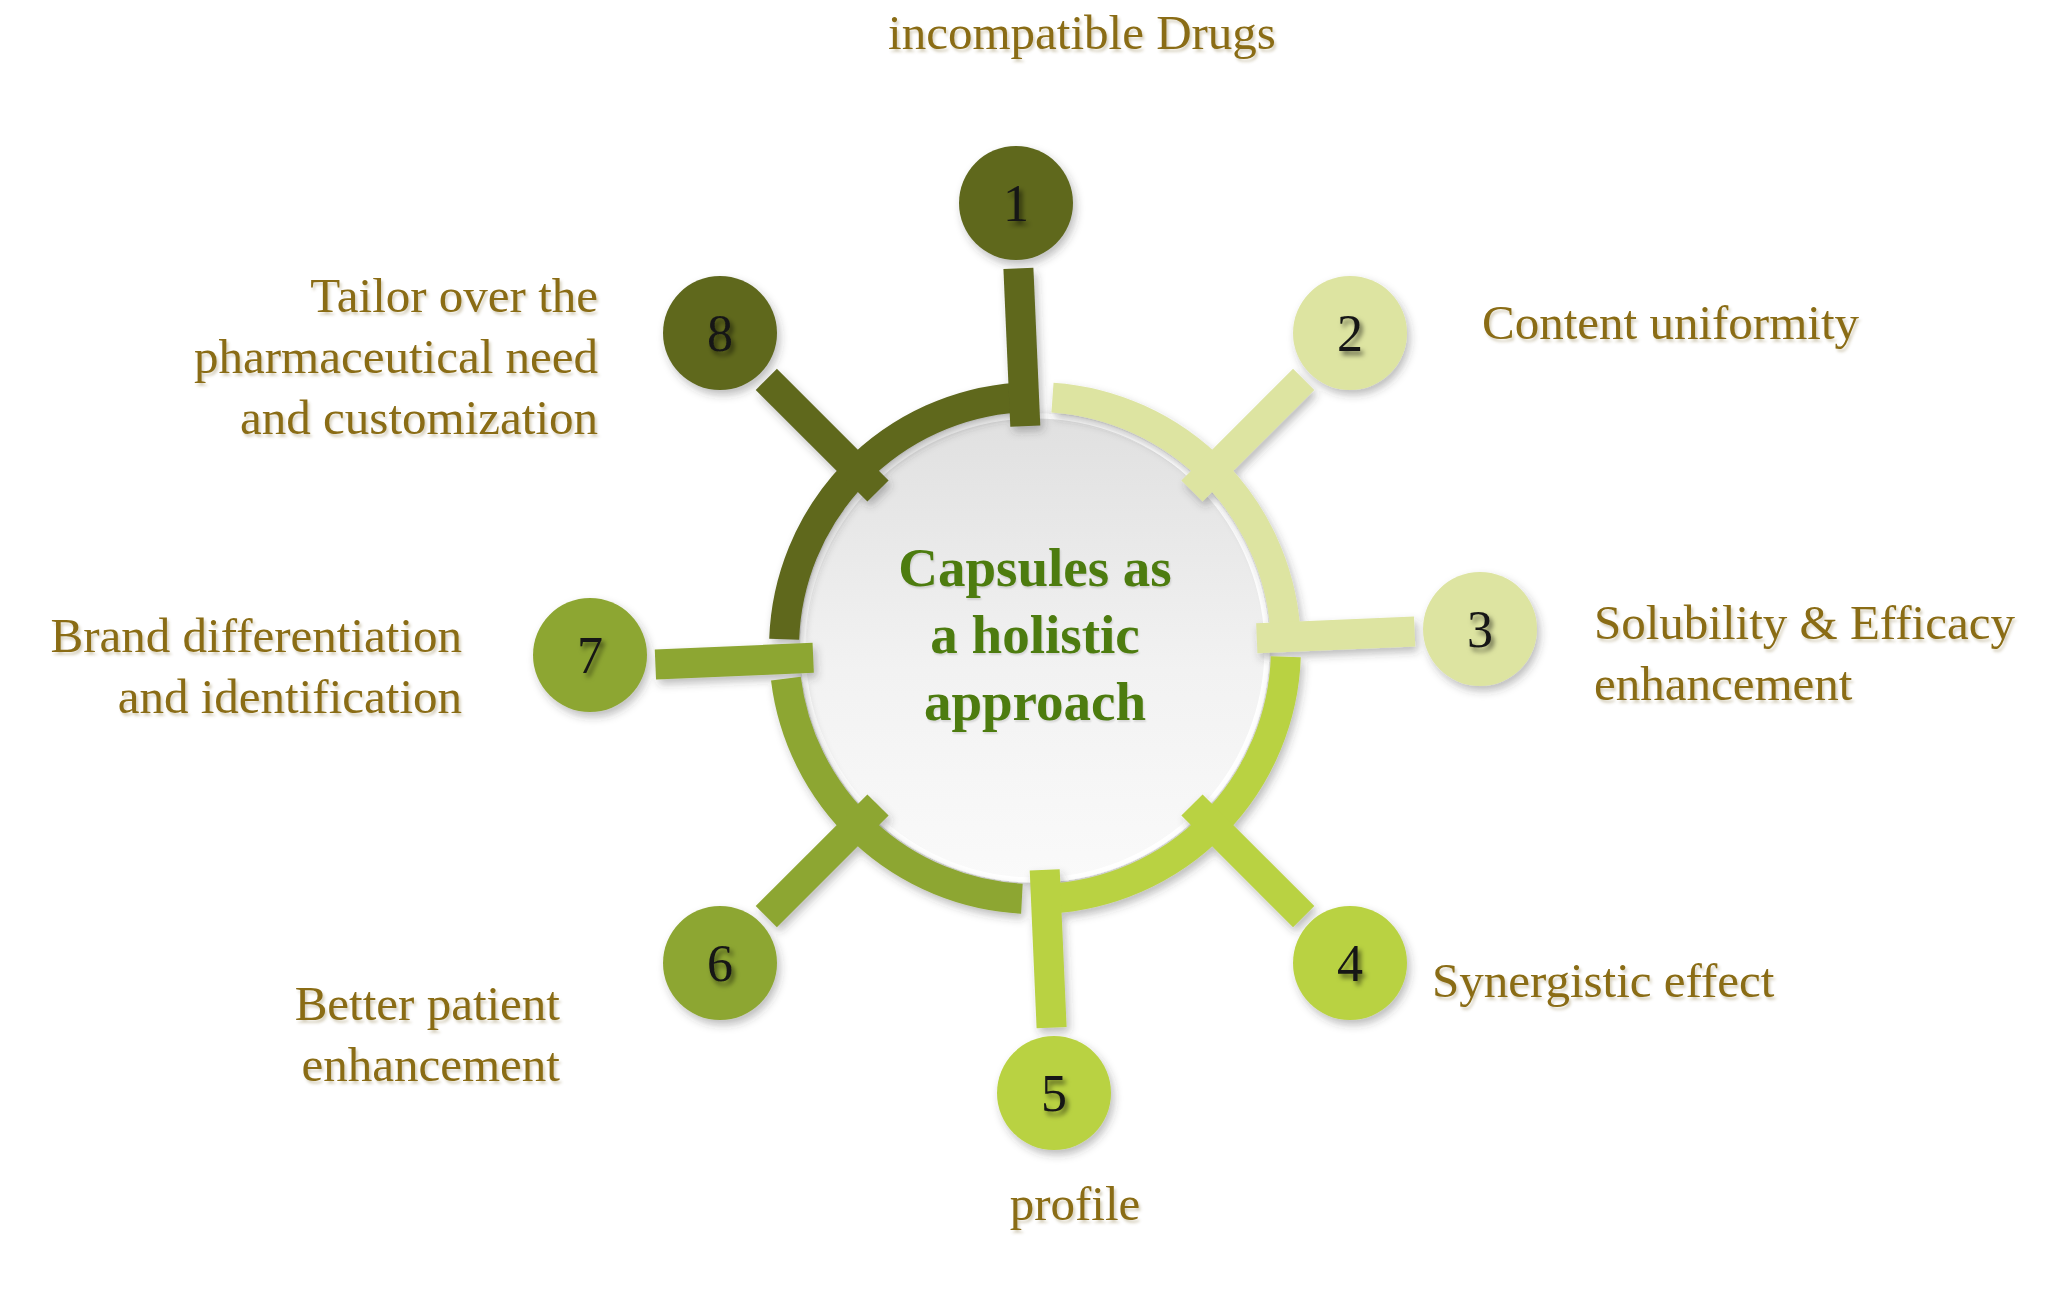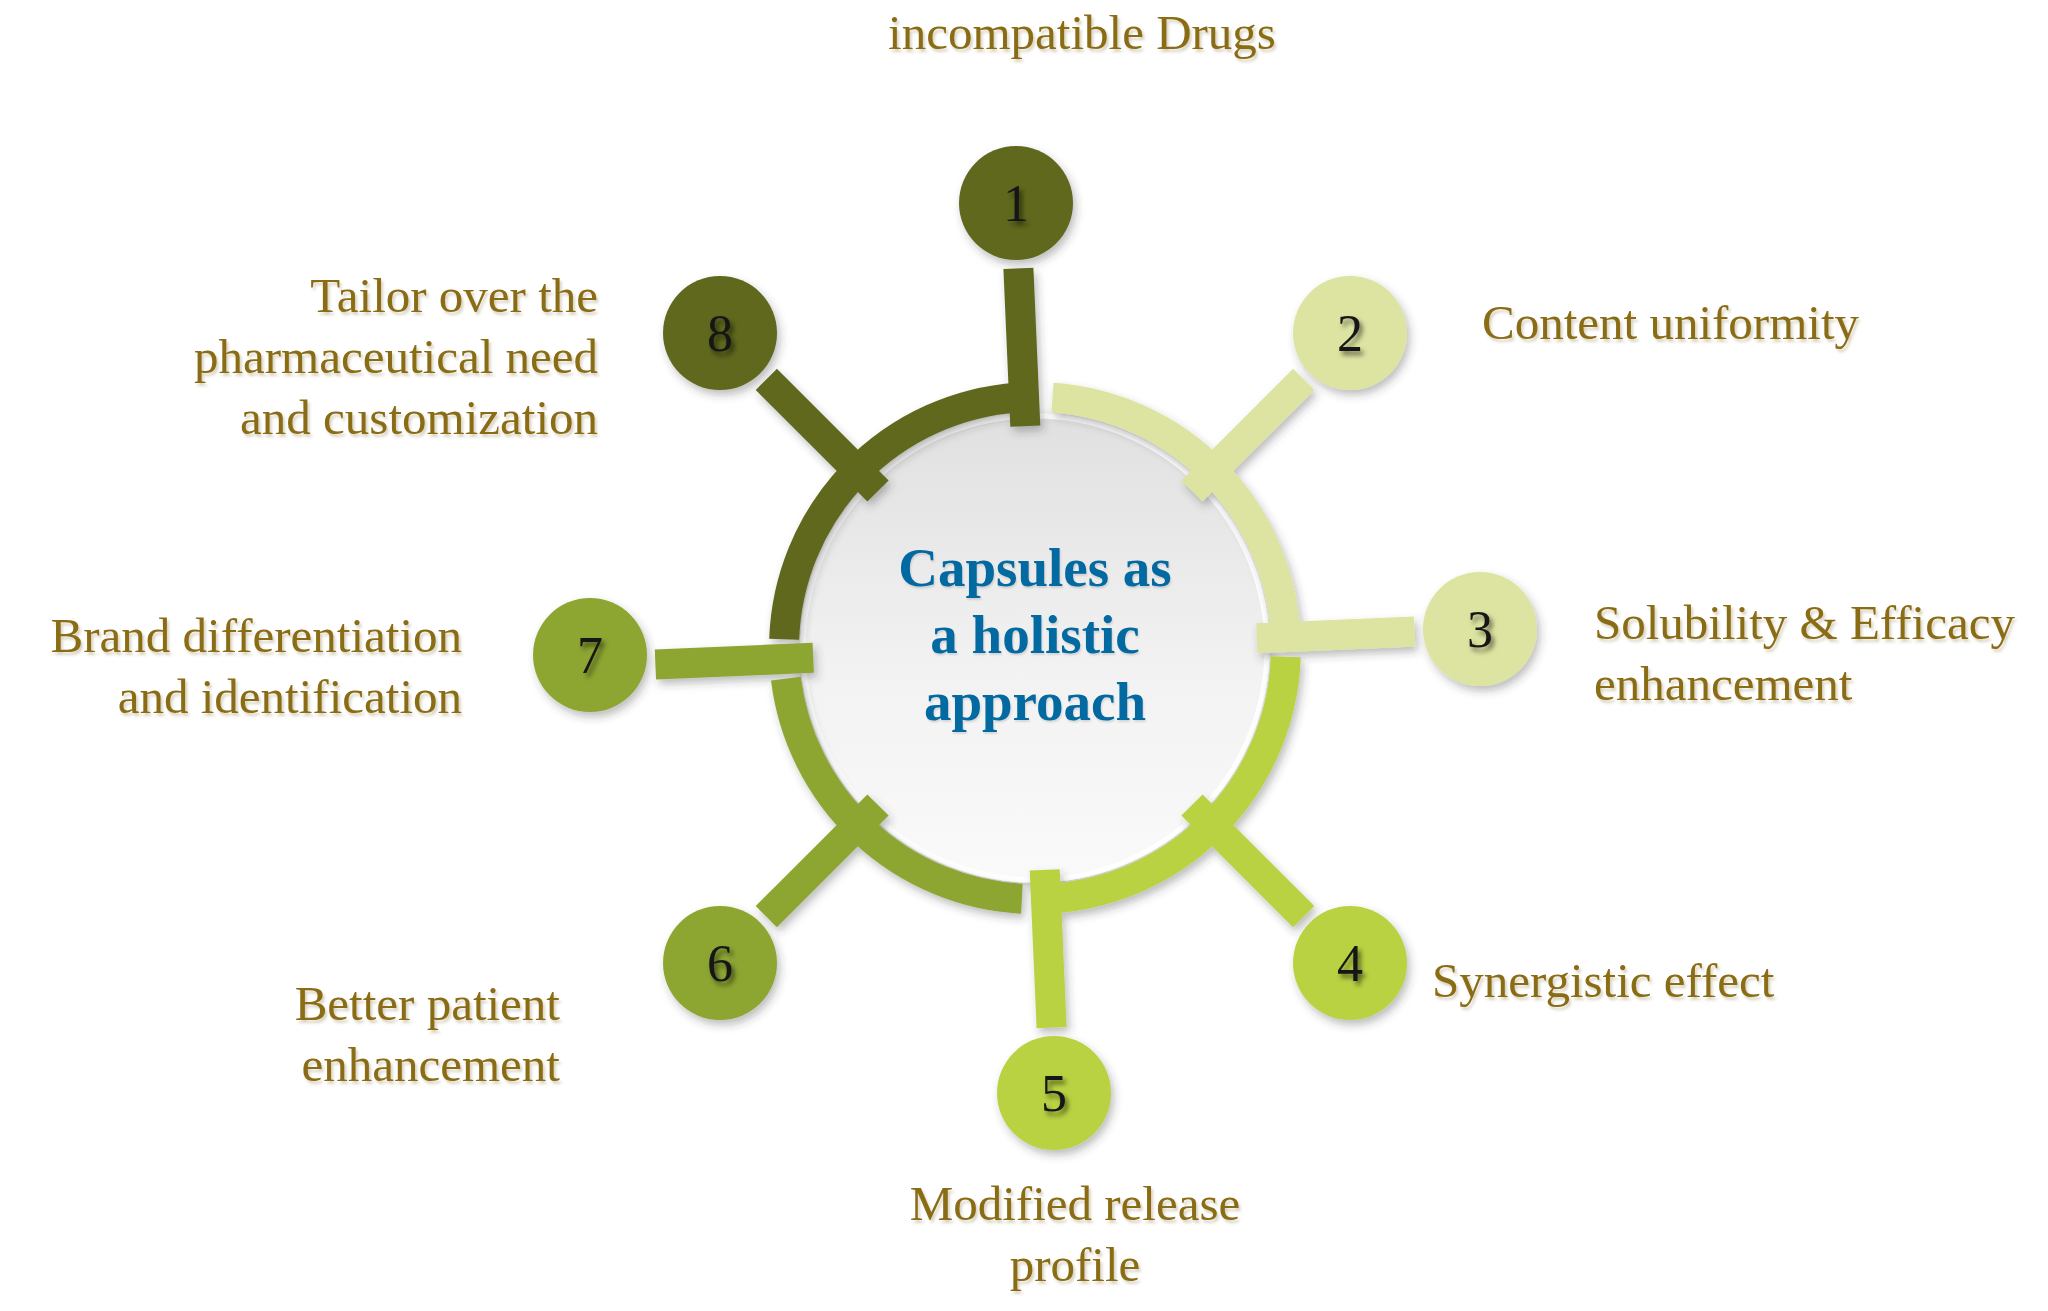--- a/index.html
+++ b/index.html
@@ -26,21 +26,21 @@
 
   .center-title {
     position: absolute;
     left: 785px;
     top: 534px;
     width: 500px;
     text-align: center;
     font-weight: 700;
     font-size: 55px;
     line-height: 67px;
-    color: #0369a1;
+    color: #4d7c0f;
     text-shadow: 1px 2px 2px rgba(0,0,0,0.12);
   }
 </style>
 </head>
 <body>
 
 <div id="stage">
 
   <svg width="2048" height="1311" viewBox="0 0 2048 1311">
     <defs>
@@ -117,21 +117,20 @@
   <div class="label" style="left:1594px; top:592px;">
     <div>Solubility &amp; Efficacy</div>
     <div>enhancement</div>
   </div>
 
   <div class="label" style="left:1420px; top:950px;margin-left:12px;">
     <div>Synergistic effect</div>
   </div>
 
   <div class="label center" style="left:775px; top:1173px; width:600px;">
-    <div>Modified release</div>
     <div>profile</div>
   </div>
 
   <div class="label rightal" style="right:1488px; top:973px;">
     <div>Better patient</div>
     <div>enhancement</div>
   </div>
 
   <div class="label rightal" style="right:1586px; top:605px;">
     <div>Brand differentiation</div>

